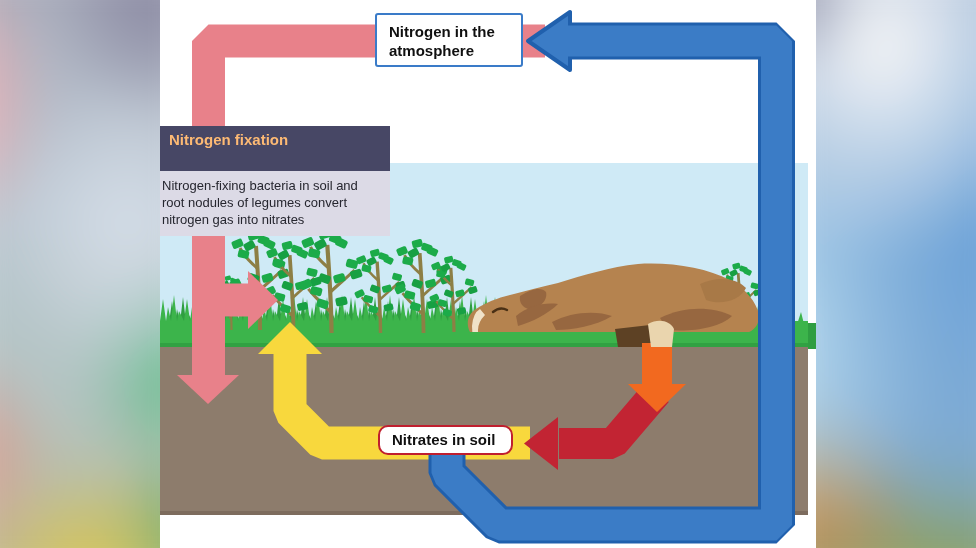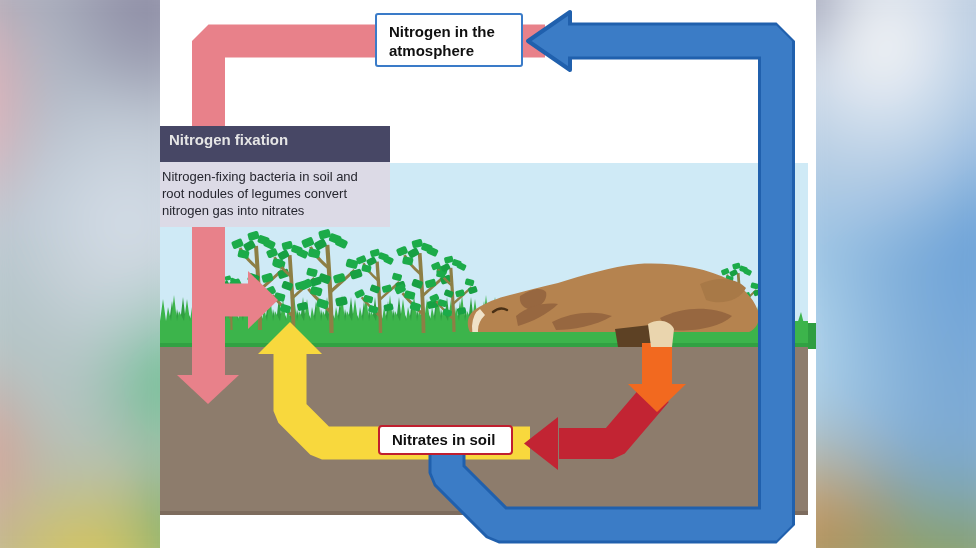--- a/index.html
+++ b/index.html
@@ -34,24 +34,24 @@
   
   .panel{position:absolute;left:160px;top:0;width:656px;height:548px;background:#fff;}
   .panel svg{position:absolute;left:0;top:0;}
 
   
   .labelbox{position:absolute;box-sizing:border-box;background:#fff;color:#101010;
             font-weight:bold;font-size:15px;}
   .atmosphere-box{left:215px;top:13px;width:148px;height:54px;border:2px solid #3a7bc8;
             border-radius:3px;padding:7px 6px 7px 12px;line-height:19px;}
   .nitrates-box{left:218px;top:425px;width:135px;height:30px;border:2px solid #c01f2f;
-            border-radius:4px;line-height:26px;padding-left:12px;}
+            border-radius:10px;line-height:26px;padding-left:12px;}
   .fixation-box{position:absolute;left:0;top:126px;width:230px;}
-  .fixation-title{background:#474765;color:#e5e5e5;font-weight:bold;font-size:15px;
-            padding:5px 0 14px 9px;}
+  .fixation-title{background:#474765;color:#fdba74;font-weight:bold;font-size:15px;
+            padding:5px 0 23px 9px;}
   .fixation-desc{background:#dcdae6;color:#26262f;font-size:13px;line-height:17px;
             padding:6px 8px 8px 2px;}
 </style>
 </head>
 <body>
 
 <div class="stage">
 
   <div class="blur-panel blur-left">
       <div class="inner"></div>

